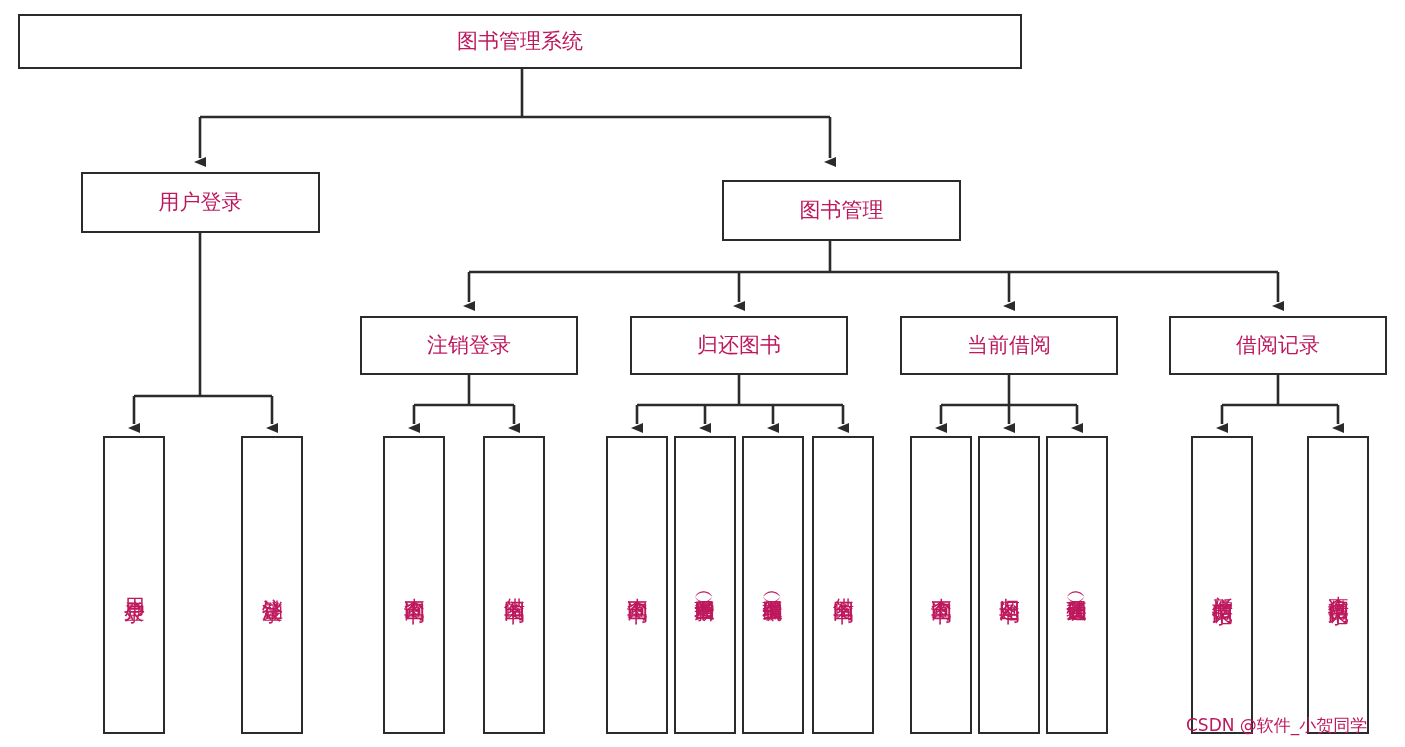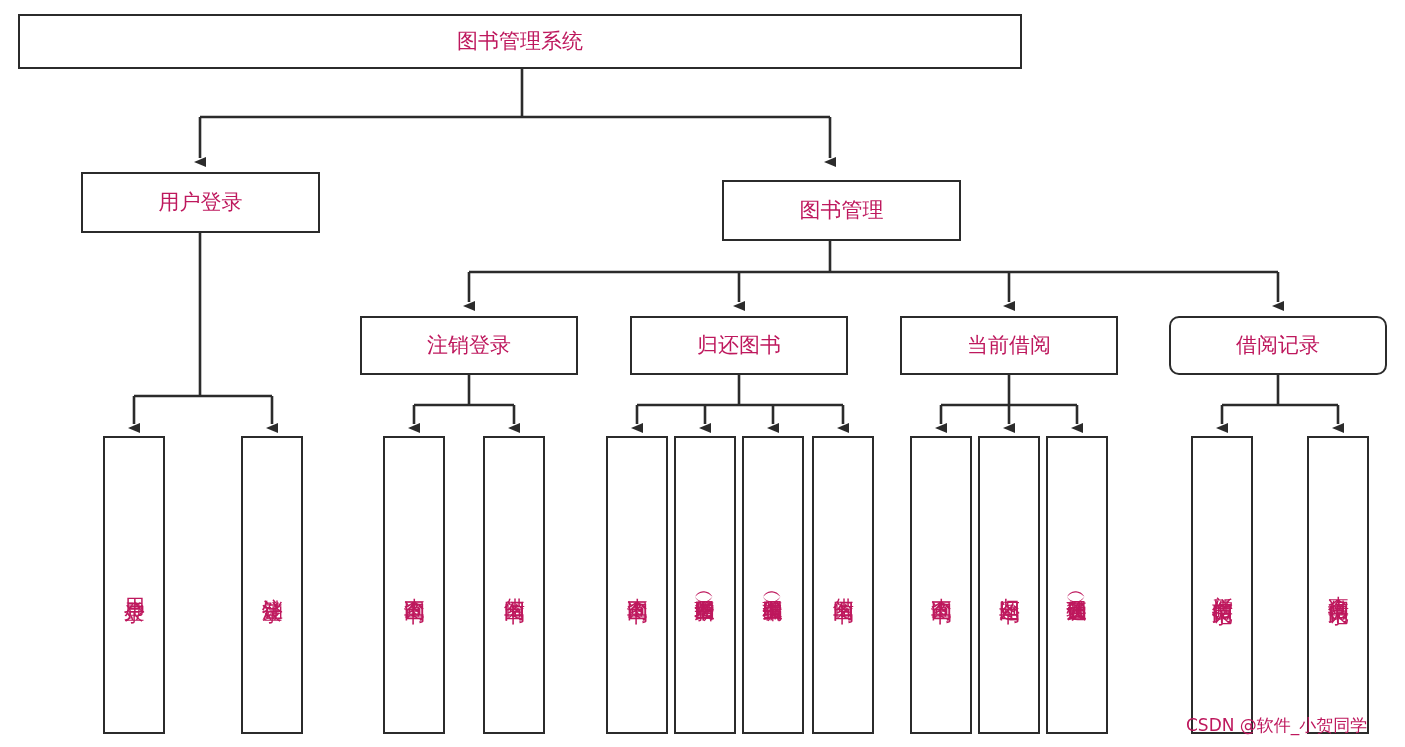--- a/index.html
+++ b/index.html
@@ -140,21 +140,21 @@
 
   <div class="node horizontal" style="left:360px; top:316px; width:218px; height:59px;">
     <span class="node-label">注销登录</span>
   </div>
   <div class="node horizontal" style="left:630px; top:316px; width:218px; height:59px;">
     <span class="node-label">归还图书</span>
   </div>
   <div class="node horizontal" style="left:900px; top:316px; width:218px; height:59px;">
     <span class="node-label">当前借阅</span>
   </div>
-  <div class="node horizontal" style="left:1169px; top:316px; width:218px; height:59px;border-radius:10px;">
+  <div class="node horizontal" style="left:1169px; top:316px; width:218px; height:59px;">
     <span class="node-label">借阅记录</span>
   </div>
 
   <div class="node vertical" style="left:103px; top:436px; width:62px; height:298px;">
     <span class="node-label">用户登录</span>
   </div>
   <div class="node vertical" style="left:241px; top:436px; width:62px; height:298px;">
     <span class="node-label">注销登录</span>
   </div>
 

